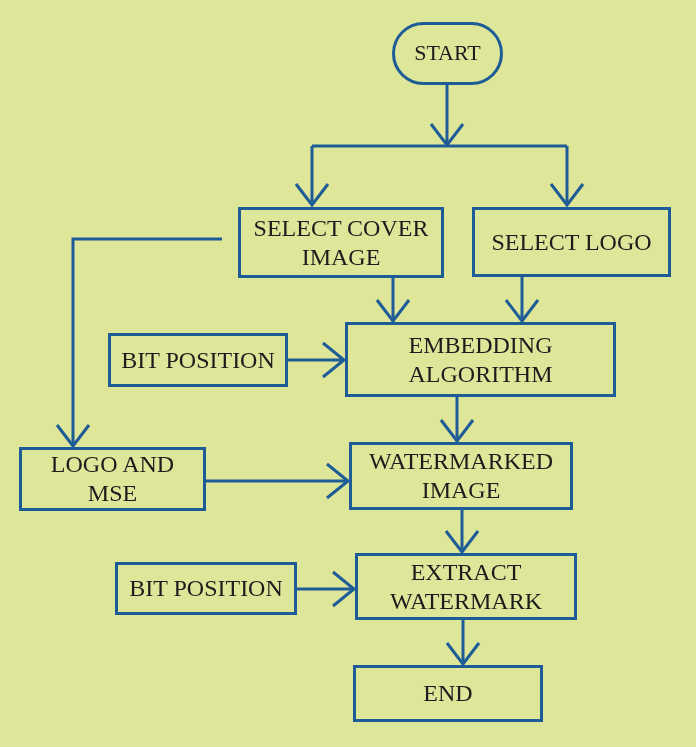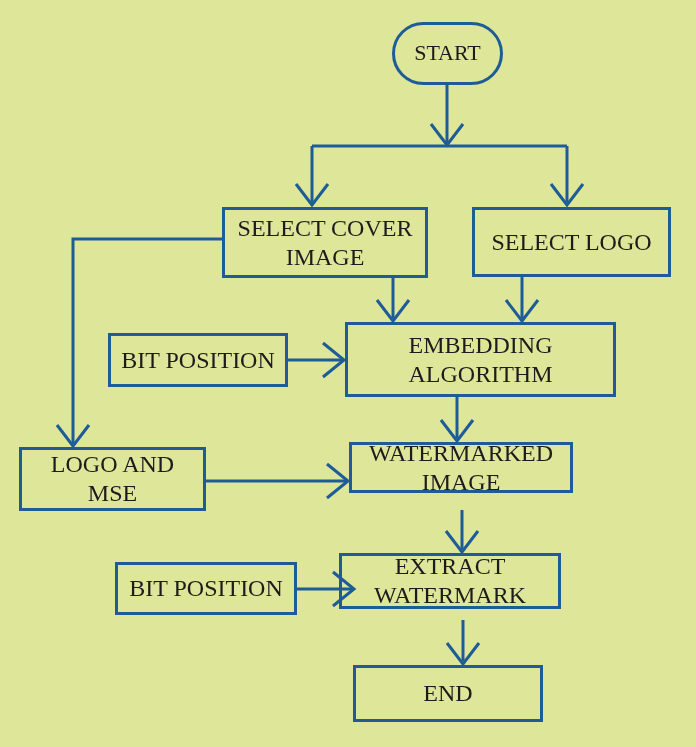--- a/index.html
+++ b/index.html
@@ -120,49 +120,49 @@
     <g>
       <path d="M463 620 L463 661"></path>
       <path d="M447 643 L463 664 L479 643"></path>
     </g>
   </svg>
 
   <div class="node pill" style="left:392px; top:22px; width:111px; height:63px">
     <span>START</span>
   </div>
 
-  <div class="node" style="left:222px; top:207px; width:206px; height:71px">
+  <div class="node" style="left:238px; top:207px; width:206px; height:71px">
     <span>SELECT COVER IMAGE</span>
   </div>
 
   <div class="node" style="left:472px; top:207px; width:199px; height:70px">
     <span>SELECT LOGO</span>
   </div>
 
   <div class="node" style="left:108px; top:333px; width:180px; height:54px">
     <span>BIT POSITION</span>
   </div>
 
   <div class="node" style="left:345px; top:322px; width:271px; height:75px">
     <span>EMBEDDING ALGORITHM</span>
   </div>
 
   <div class="node" style="left:19px; top:447px; width:187px; height:64px">
     <span>LOGO AND MSE</span>
   </div>
 
-  <div class="node" style="left:349px; top:442px; width:224px; height:51px">
+  <div class="node" style="left:349px; top:442px; width:224px; height:68px">
     <span>WATERMARKED IMAGE</span>
   </div>
 
   <div class="node" style="left:115px; top:562px; width:182px; height:53px">
     <span>BIT POSITION</span>
   </div>
 
-  <div class="node" style="left:339px; top:553px; width:222px; height:56px">
+  <div class="node" style="left:355px; top:553px; width:222px; height:67px">
     <span>EXTRACT WATERMARK</span>
   </div>
 
   <div class="node" style="left:353px; top:665px; width:190px; height:57px">
     <span>END</span>
   </div>
 
 </div>
 
 </body></html>

